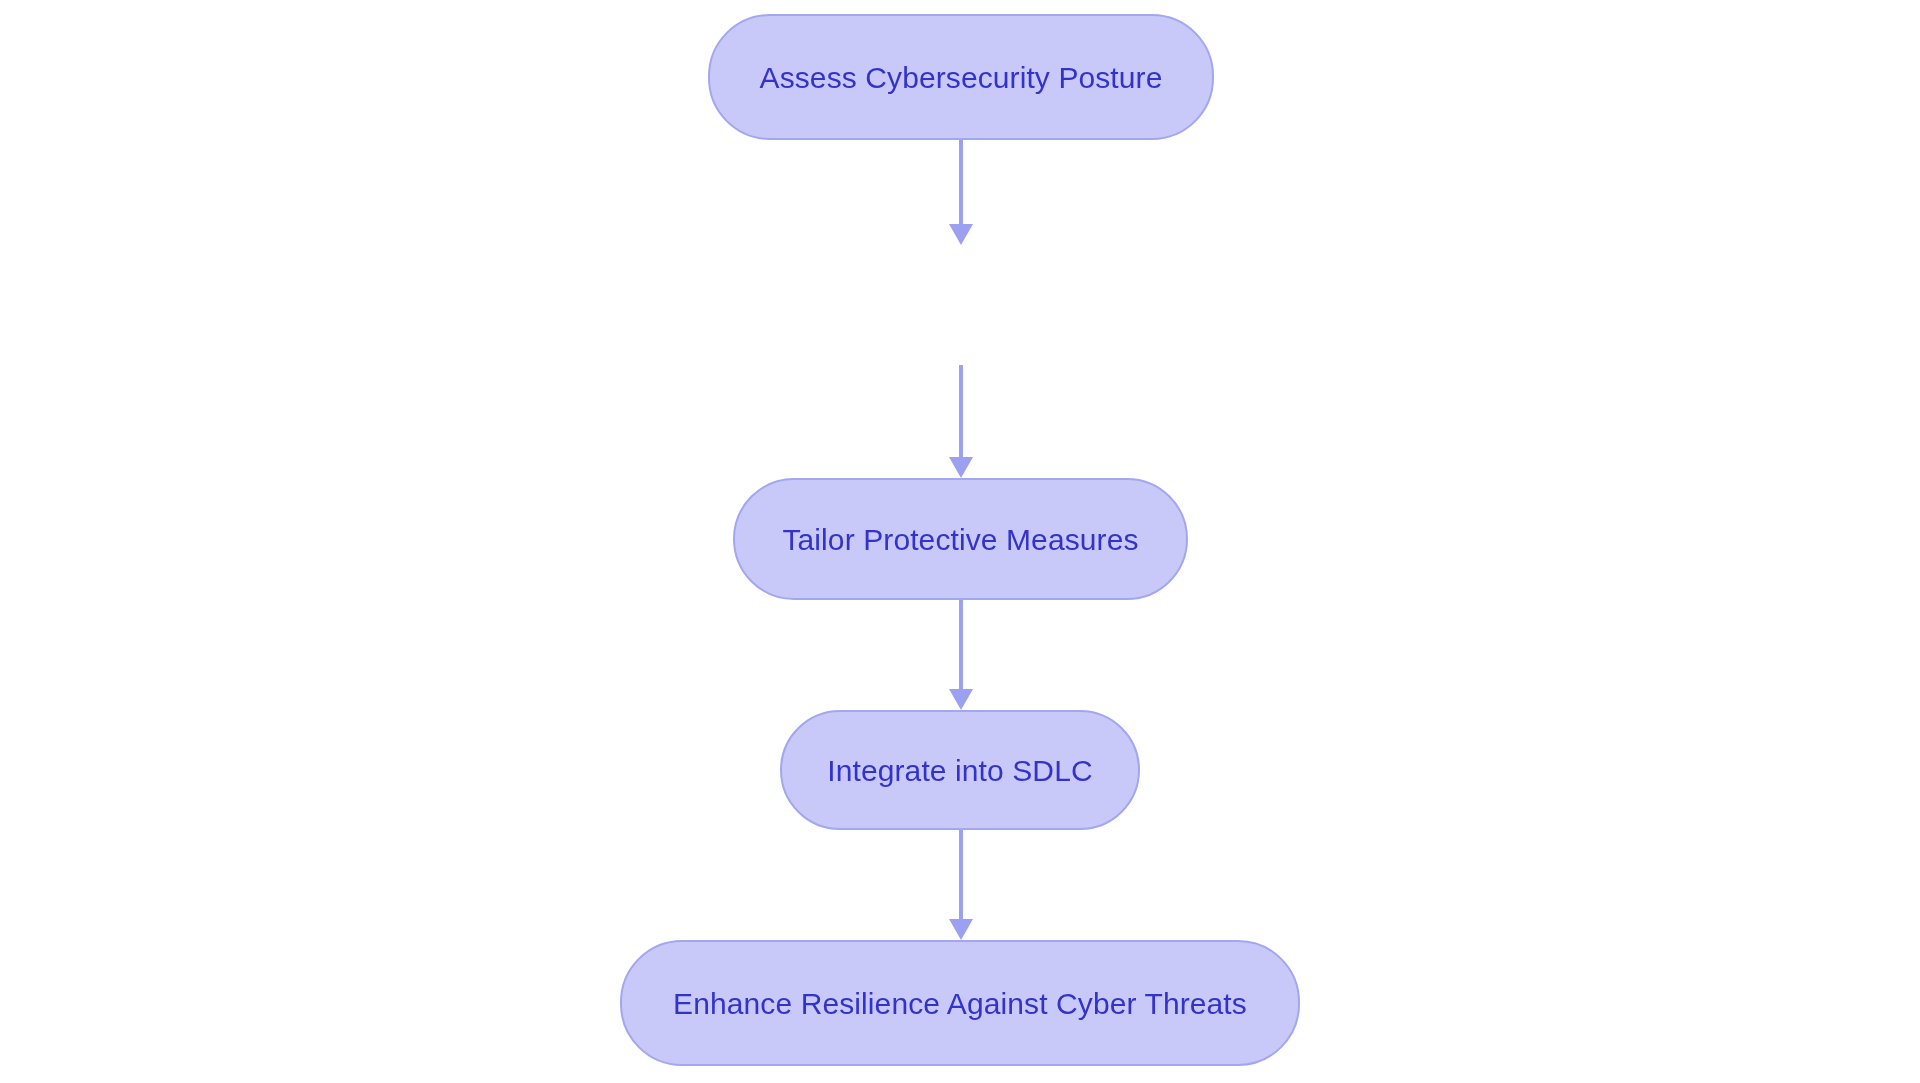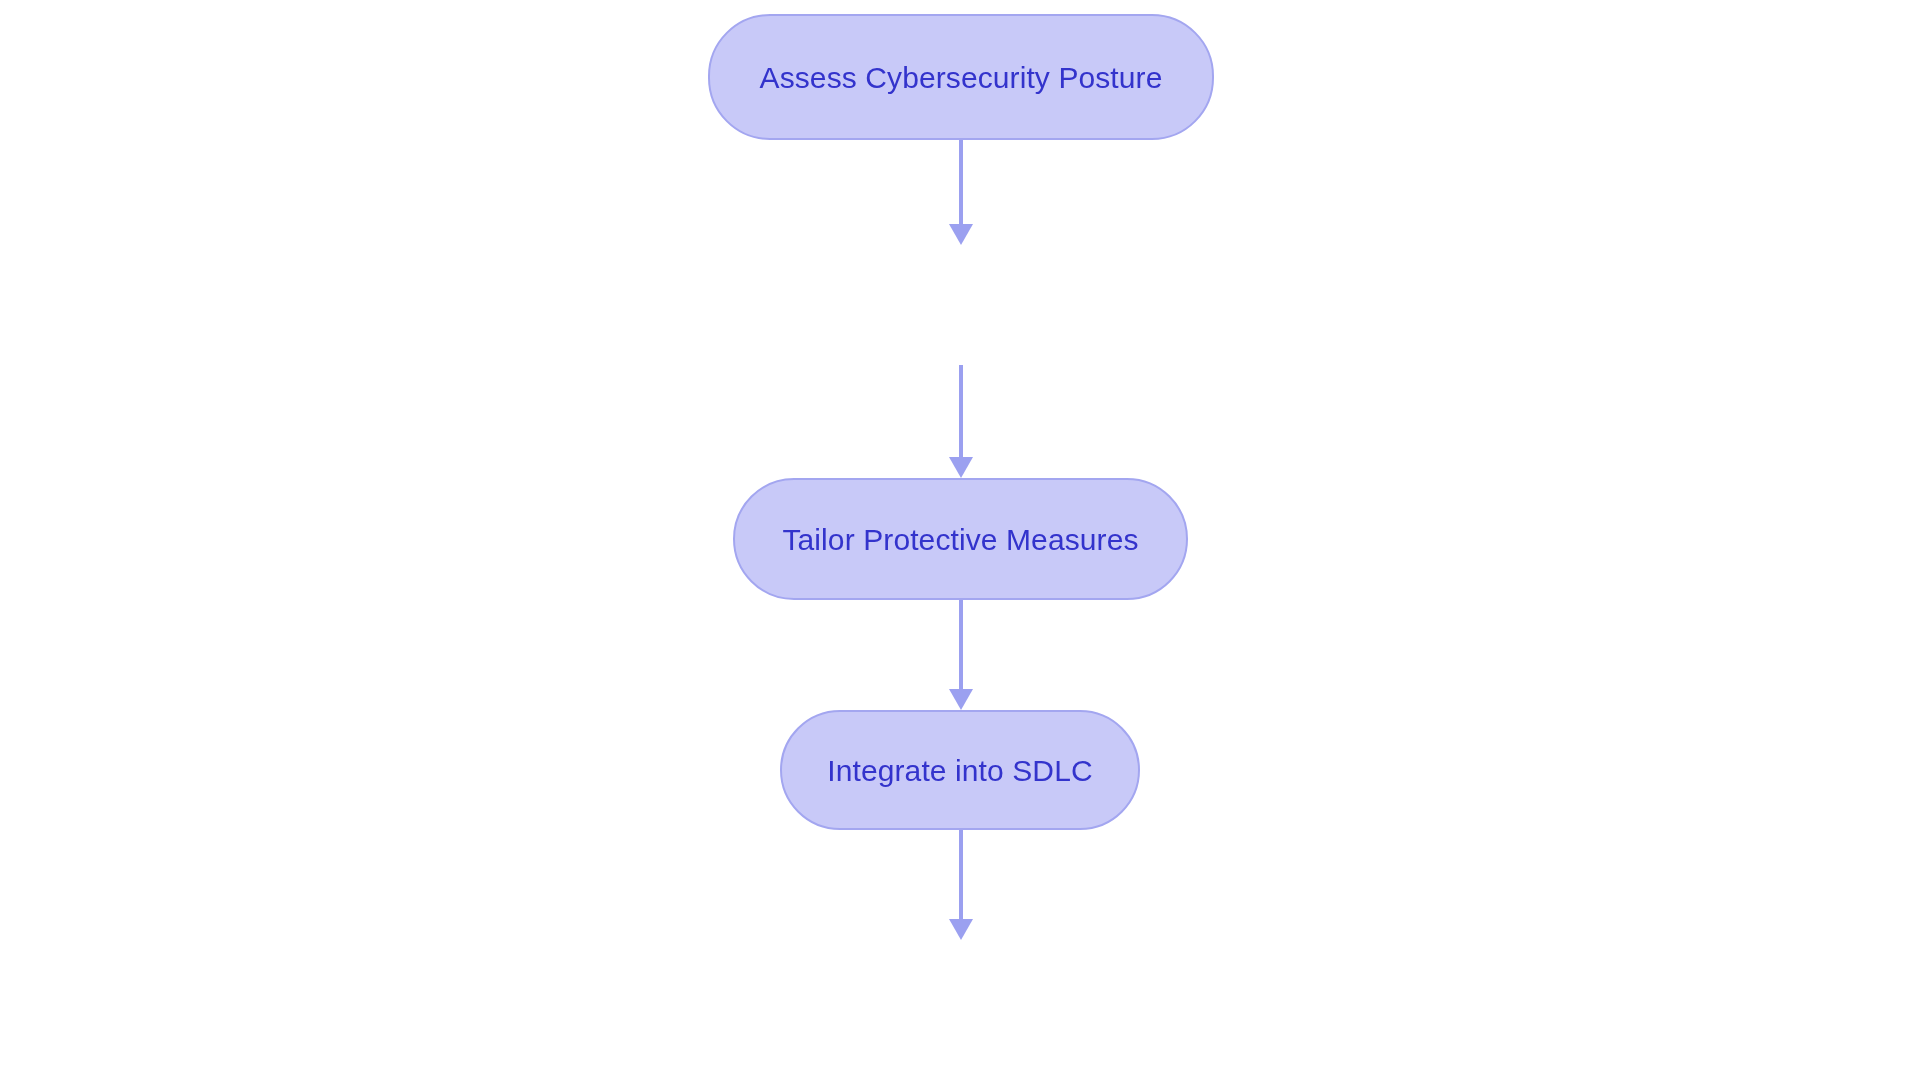--- a/index.html
+++ b/index.html
@@ -95,14 +95,17 @@
 
 
   <div class="node" id="node-4" style="left:780px; top:710px; width:360px; height:120px;">
     <span class="node-label">Integrate into SDLC</span>
   </div>
 
   <div class="node" id="node-3" style="left:733px; top:478px; width:455px; height:122px;">
     <span class="node-label">Tailor Protective Measures</span>
   </div>
 
+  <div class="node" id="node-5" style="left:620px; top:940px; width:680px; height:126px;">
+    <span class="node-label">Enhance Resilience Against Cyber Threats</span>
+  </div>
 
 </div>
 
 </body></html>

